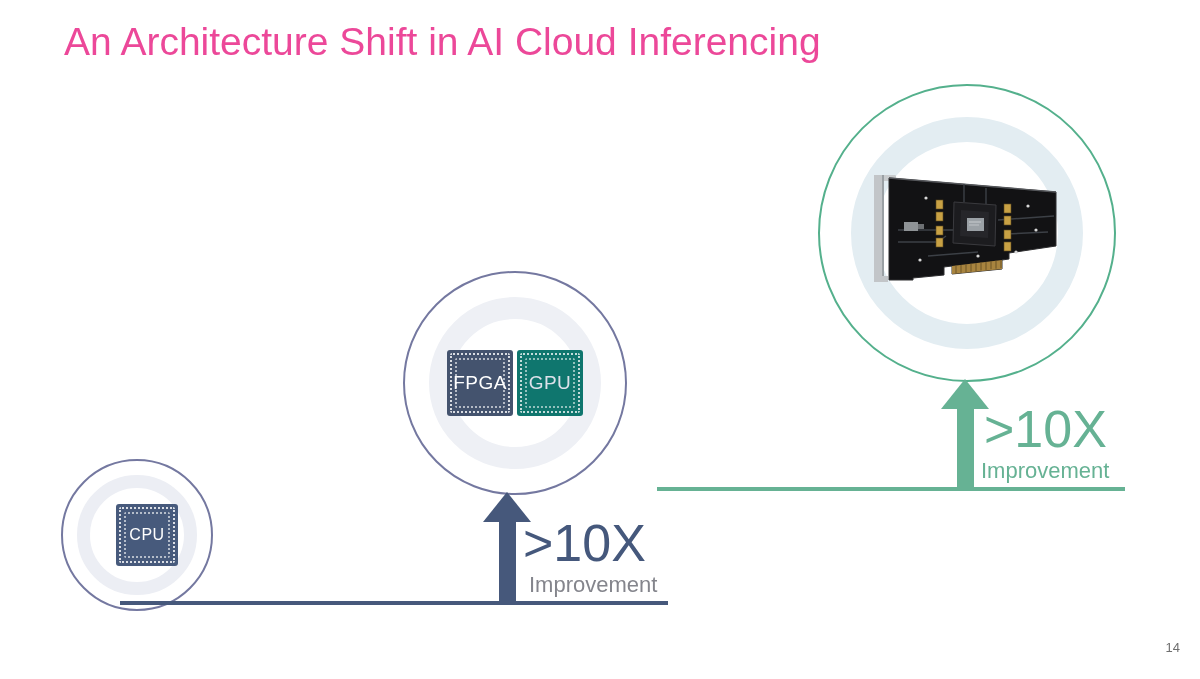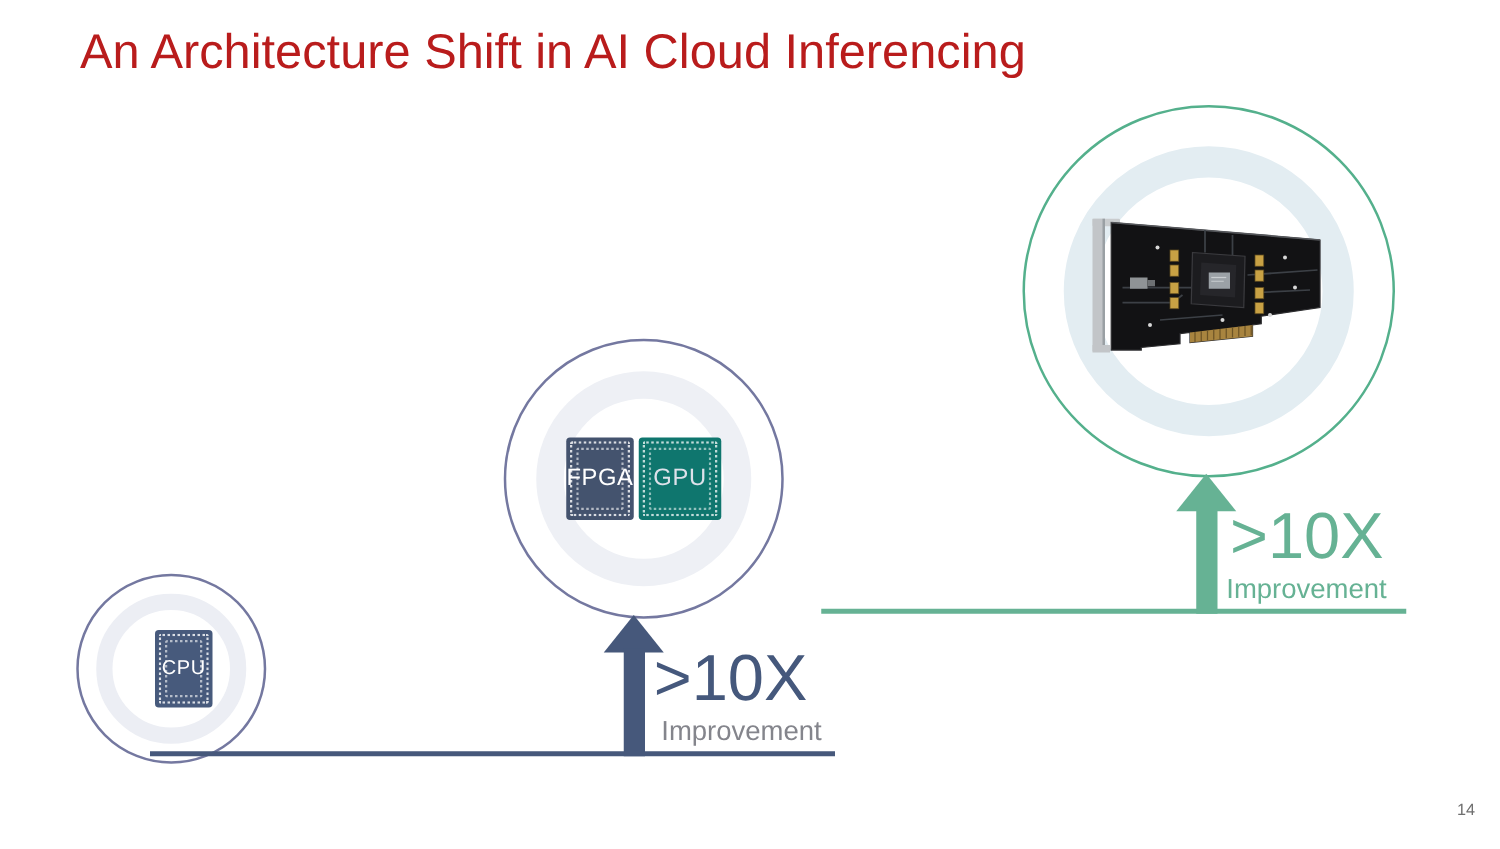--- a/index.html
+++ b/index.html
@@ -2,21 +2,21 @@
 <html><head>
 <meta charset="utf-8">
 <style>
   html,body { margin:0; padding:0; background:#fff; }
   .slide {
     position:relative; width:1200px; height:679px; background:#ffffff;
     font-family:"Liberation Sans", sans-serif; overflow:hidden;
   }
   .title {
     position:absolute; left:64px; top:20px; margin:0;
-    font-size:39px; font-weight:400; color:#b91c1c; white-space:nowrap;
+    font-size:39px; font-weight:400; color:#ec4899; white-space:nowrap;
   }
   
   .step-line { position:absolute; height:4px; z-index:3; }
   .step-line.dark  { left:120px; top:601px; width:548px; background:#46587b; }
   .step-line.green { left:657px; top:487px; width:468px; background:#66b294; }
 
   
   .stage-circle {
     position:absolute; border-radius:50%; border:2px solid;
     display:flex; align-items:center; justify-content:center; z-index:2;
@@ -40,22 +40,22 @@
     color:#ffffff; border-radius:3px; letter-spacing:0.5px;
   }
   .chip::before {
     content:""; position:absolute; inset:3px;
     border:2px dotted rgba(255,255,255,0.8); border-radius:2px;
   }
   .chip::after {
     content:""; position:absolute; inset:8px;
     border:2px dotted rgba(255,255,255,0.6); border-radius:2px;
   }
-  .chip.cpu  { width:46px; height:62px; background:#475a7c; font-size:16px;margin-left:20px; }
-  .chip.fpga { width:54px; height:66px; background:#44536e; font-size:19px; }
+  .chip.cpu  { width:62px; height:62px; background:#475a7c; font-size:16px;margin-left:20px; }
+  .chip.fpga { width:66px; height:66px; background:#44536e; font-size:19px; }
   .chip.gpu  { width:66px; height:66px; background:#0f766e; font-size:19px; color:#dde1ea; }
   .chip.gpu::before { border-color:rgba(255,255,255,0.75); }
   .chip.gpu::after  { border-color:rgba(255,255,255,0.55); }
   .chip-label { position:relative; z-index:1; }
 
   .card-art { position:absolute; left:48px; top:82px; z-index:1; }
 
   
   .arrow-head {
     position:absolute; width:0; height:0; z-index:4;

